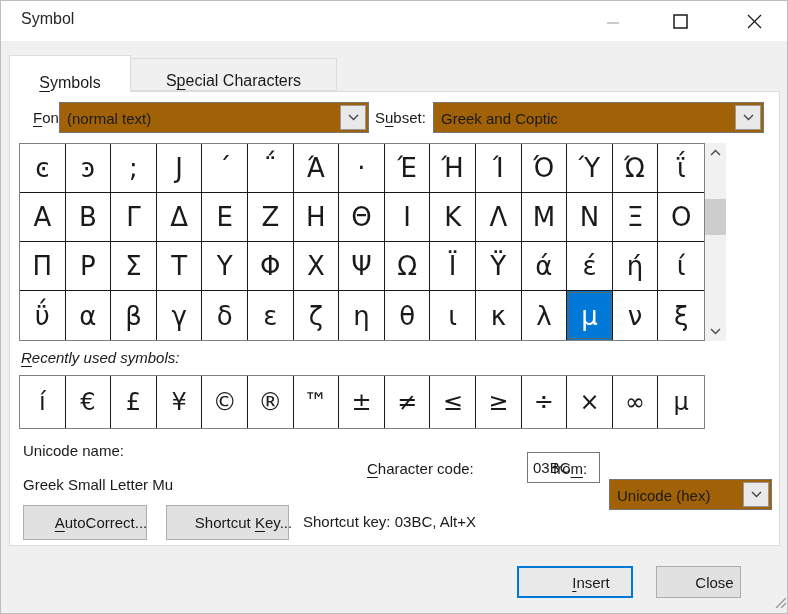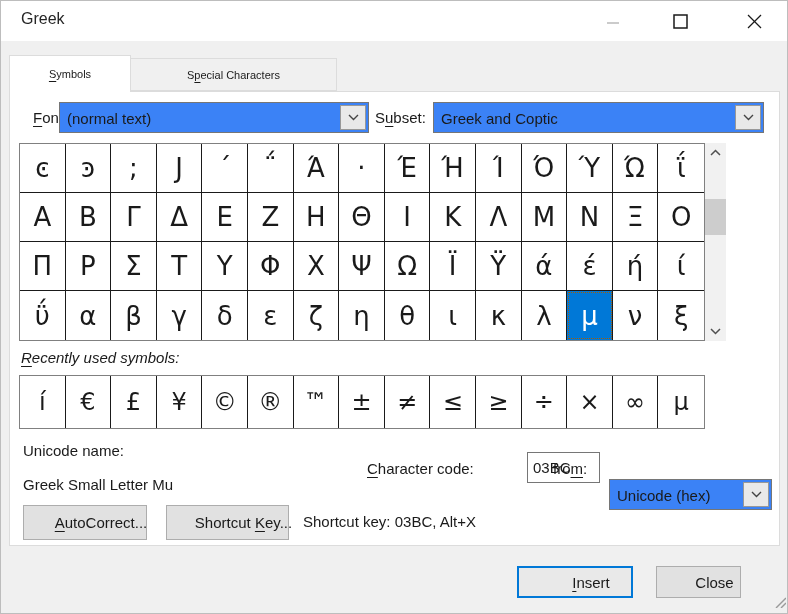--- a/index.html
+++ b/index.html
@@ -7,32 +7,32 @@
   body { font-family:"Liberation Sans", sans-serif; color:#1a1a1a; }
   .dialog { position:relative; width:788px; height:614px; background:#f0f0f0; border:1px solid #bdbdbd; overflow:hidden; }
 
   
   .titlebar { position:absolute; left:0; top:0; width:100%; height:40px; background:#fff; }
   .title { position:absolute; left:20px; top:9px; font-size:16px; color:#262626; }
   .winbtn { position:absolute; top:8px; width:26px; height:24px; display:flex; align-items:center; justify-content:center; cursor:default; }
   .winbtn.min { left:599px; } .winbtn.max { left:666px; } .winbtn.cls { left:740px; }
 
   
-  .tab { position:absolute; font-size:11px; display:flex; align-items:center; justify-content:center; }
+  .tab { position:absolute; font-size:16px; display:flex; align-items:flex-end; justify-content:center; }
   .tab.active { left:8px; top:54px; width:122px; height:37px; background:#fff; border:1px solid #dcdcdc; border-bottom:none; z-index:3; }
   .tab.inactive { left:130px; top:57px; width:206px; height:33px; background:#f0f0f0; border:1px solid #dcdcdc; border-left:none; z-index:1; }
 
   
   .panel { position:absolute; left:8px; top:90px; width:771px; height:455px; background:#fff; border:1px solid #dcdcdc; z-index:2; }
 
   .lbl { position:absolute; font-size:15px; white-space:nowrap; z-index:4; }
   .mn { text-decoration:underline; text-underline-offset:3px; }
 
   
-  .combo { position:absolute; background:#3b82f6; border:1px solid #767676; z-index:4; }
+  .combo { position:absolute; background:#a16207; border:1px solid #767676; z-index:4; }
   .combo .val { position:absolute; left:7px; top:50%; transform:translateY(-50%); font-size:15px; white-space:nowrap; }
   .combo .drop { position:absolute; top:2px; right:2px; bottom:2px; width:26px; background:#e9e9e9; border:1px solid #989898; display:flex; align-items:center; justify-content:center; }
 
   
   .symgrid { position:absolute; left:18px; top:142px; width:686px; height:198px; background:#fff; border:1px solid #808080; display:grid; grid-template-columns:repeat(15,1fr); grid-auto-rows:49px; z-index:4; }
   .symgrid .cell { display:flex; align-items:center; justify-content:center; font-family:"DejaVu Sans", sans-serif; font-size:26px; border-right:1px solid #1a1a1a; border-bottom:1px solid #1a1a1a; overflow:hidden; }
   .symgrid .cell:nth-child(15n) { border-right:none; }
   .symgrid .cell:nth-child(n+46) { border-bottom:none; }
   .symgrid .cell.selected { background:#0078d7; color:#fff; outline:1px dotted #a85d00; outline-offset:-2px; }
 
@@ -56,21 +56,21 @@
   .btn.close { left:655px; top:565px; width:85px; height:32px; }
 
   .resize-grip { position:absolute; right:1px; bottom:1px; z-index:5; }
 </style>
 </head>
 <body>
 
 <div class="dialog">
 
   <div class="titlebar">
-    <div class="title">Greek</div>
+    <div class="title">Symbol</div>
     <div class="winbtn min">
       <svg width="16" height="16" viewBox="0 0 16 16">
           <line x1="2" y1="10" x2="14" y2="10" stroke="#b5b5b5" stroke-width="1.4"></line>
         </svg>
     </div>
     <div class="winbtn max">
       <svg width="17" height="17" viewBox="0 0 17 17">
           <rect x="2" y="2" width="13" height="13" fill="none" stroke="#1a1a1a" stroke-width="1.5"></rect>
         </svg>
     </div>

